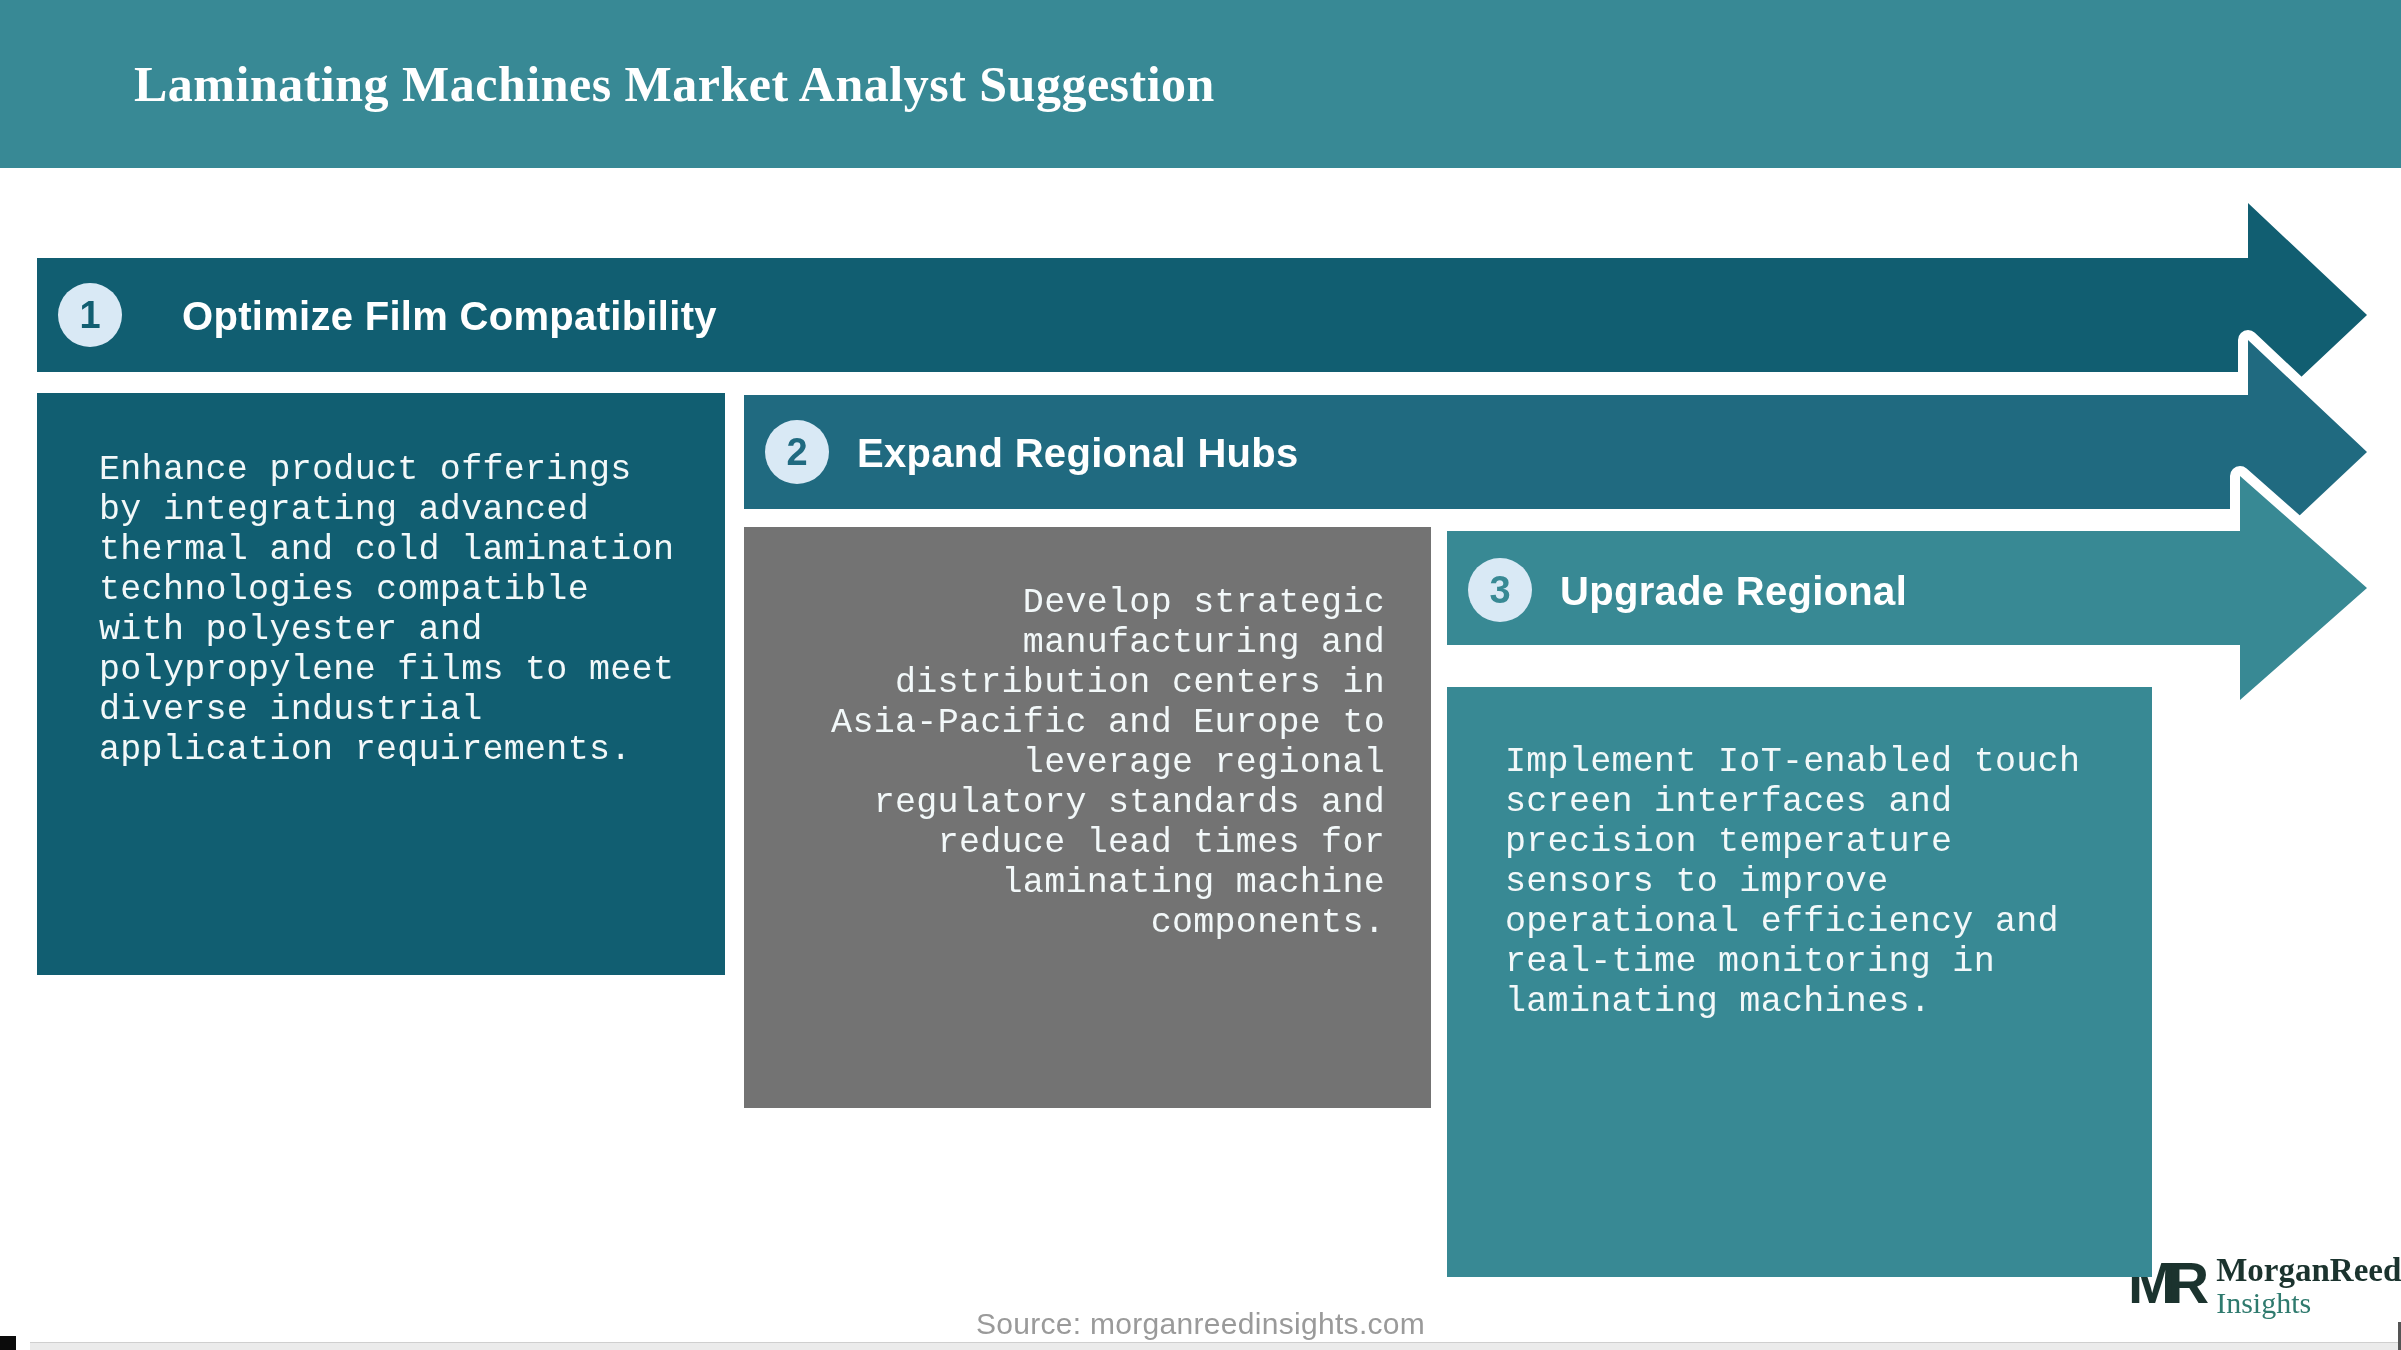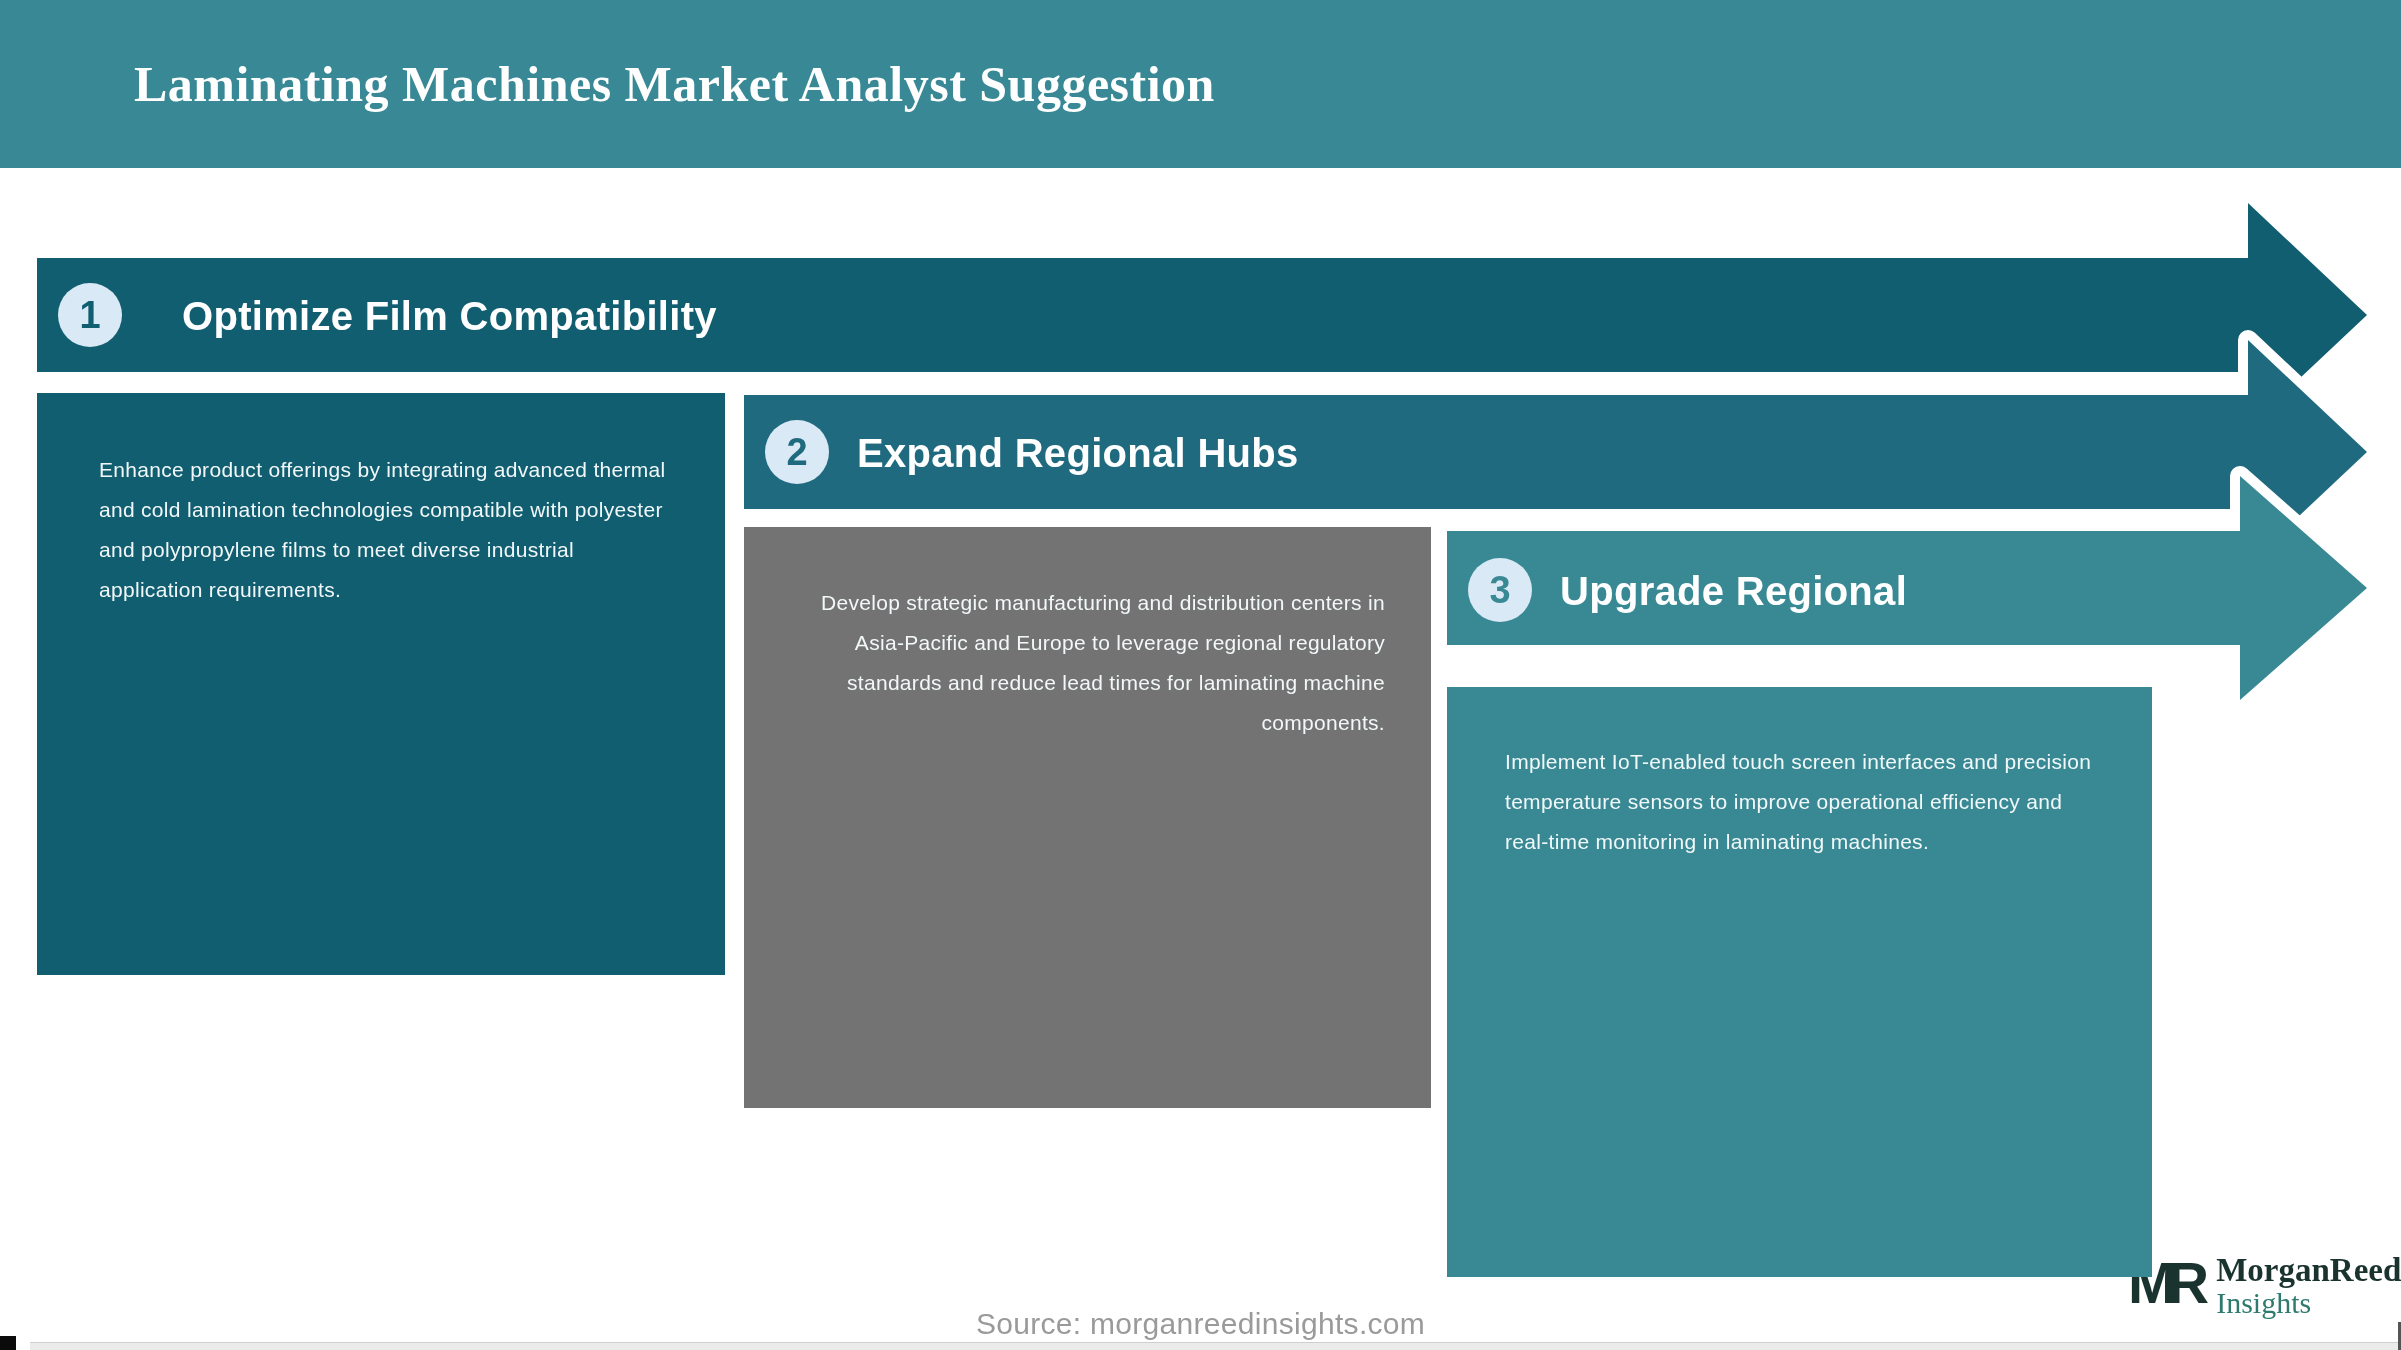--- a/index.html
+++ b/index.html
@@ -60,24 +60,25 @@
   }
   .label-1 { left: 150px;  top: 292px; margin-left: 32px; }
   .label-2 { left: 857px;  top: 429px; }
   .label-3 { left: 1560px; top: 567px; }
 
   
   .desc-box {
     position: absolute;
     box-sizing: border-box;
     color: #F2F8F9;
-    font-size: 21px;
+    font-size: 35px;
     line-height: 40px;
     letter-spacing: 0.3px;
     z-index: 2;
+    font-family: Liberation Mono, monospace;
   }
   .desc-1 { left: 37px;   top: 393px; width: 688px; height: 582px; padding: 57px 48px 0 62px; }
   .desc-2 { left: 744px;  top: 527px; width: 687px; height: 581px; padding: 56px 46px 0 56px; }
   .desc-3 { left: 1447px; top: 655px; width: 705px; height: 590px; padding: 55px 48px 0 58px; margin-top: 32px; }
 
   
   .source {
     position: absolute;
     left: 0; top: 1280px;
     width: 2401px;

